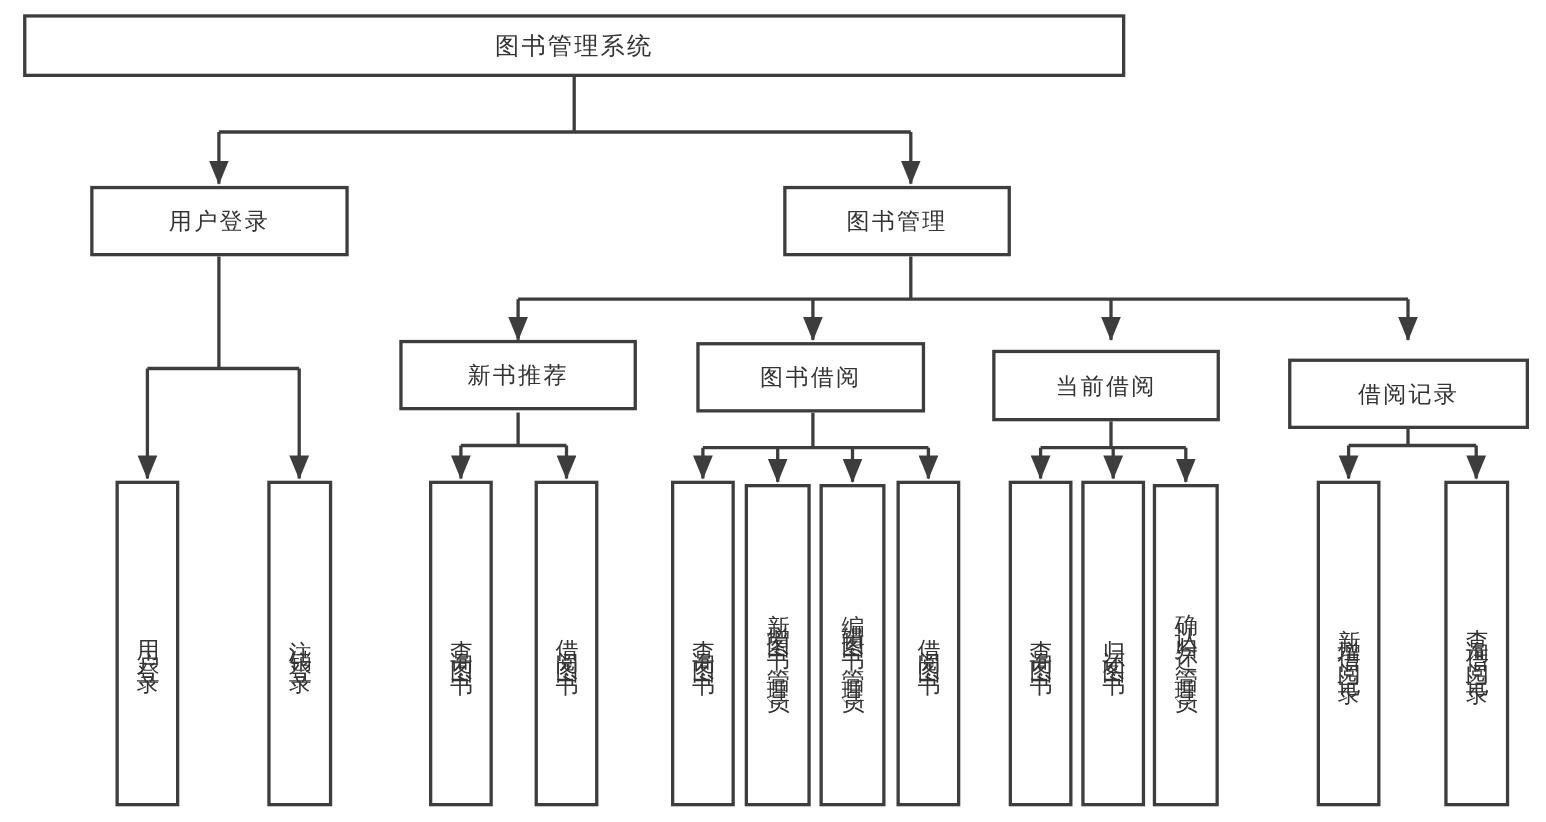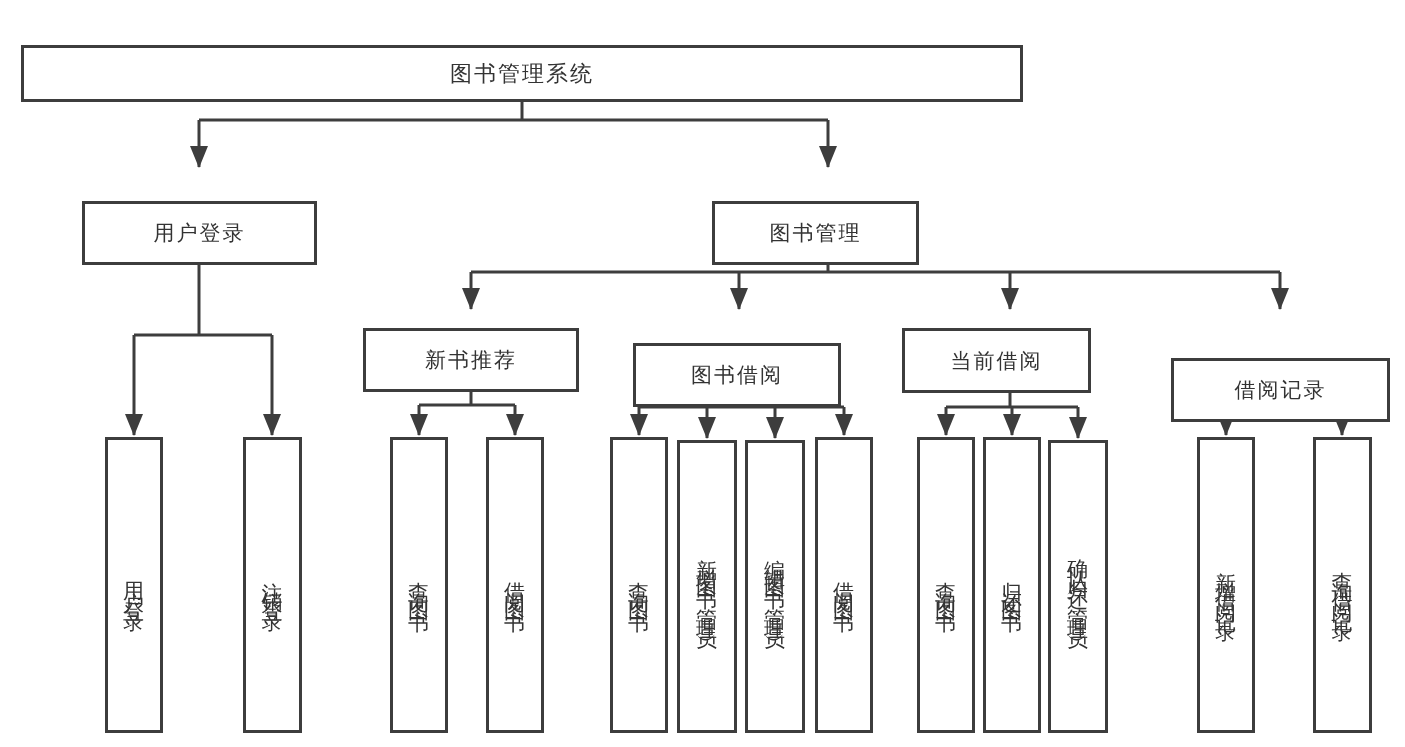--- a/index.html
+++ b/index.html
@@ -29,21 +29,20 @@
     display: flex;
     align-items: center;
     justify-content: center;
     z-index: 2;
     color: #333333;
   }
   .hbox {
     font-size: 21px;
     letter-spacing: 2px;
     white-space: nowrap;
-    margin-top: 32px;
   }
   .hbox.root {
     font-size: 22px;
   }
   .leaf span {
     writing-mode: vertical-rl;
     text-orientation: mixed;
     font-size: 21px;
     letter-spacing: 10px;
     line-height: 1;
@@ -112,23 +111,23 @@
       <line x1="1226" y1="405" x2="1226" y2="435" marker-end="url(#arrow)"></line>
       <line x1="1342" y1="405" x2="1342" y2="435" marker-end="url(#arrow)"></line>
     </g>
   </svg>
 
   <div class="node hbox root" style="left:21px; top:13px; width:1002px; height:57px;">图书管理系统</div>
 
   <div class="node hbox" style="left:82px; top:169px; width:235px; height:64px;">用户登录</div>
   <div class="node hbox" style="left:712px; top:169px; width:207px; height:64px;">图书管理</div>
 
-  <div class="node hbox" style="left:363px; top:296px; width:216px; height:64px;">新书推荐</div>
+  <div class="node hbox" style="left:363px; top:309px; width:216px; height:64px;">新书推荐</div>
   <div class="node hbox" style="left:633px; top:311px; width:208px; height:64px;">图书借阅</div>
-  <div class="node hbox" style="left:902px; top:296px; width:189px; height:65px;">当前借阅</div>
+  <div class="node hbox" style="left:902px; top:318px; width:207px; height:65px;">当前借阅</div>
   <div class="node hbox" style="left:1171px; top:326px; width:219px; height:64px;text-align:center;">借阅记录</div>
 
   <div class="node leaf" style="left:105px; top:437px; width:58px; height:296px;">
     <span>用户登录</span>
   </div>
   <div class="node leaf" style="left:243px; top:437px; width:59px; height:296px;">
     <span>注销登录</span>
   </div>
 
   <div class="node leaf" style="left:390px; top:437px; width:58px; height:296px;">

